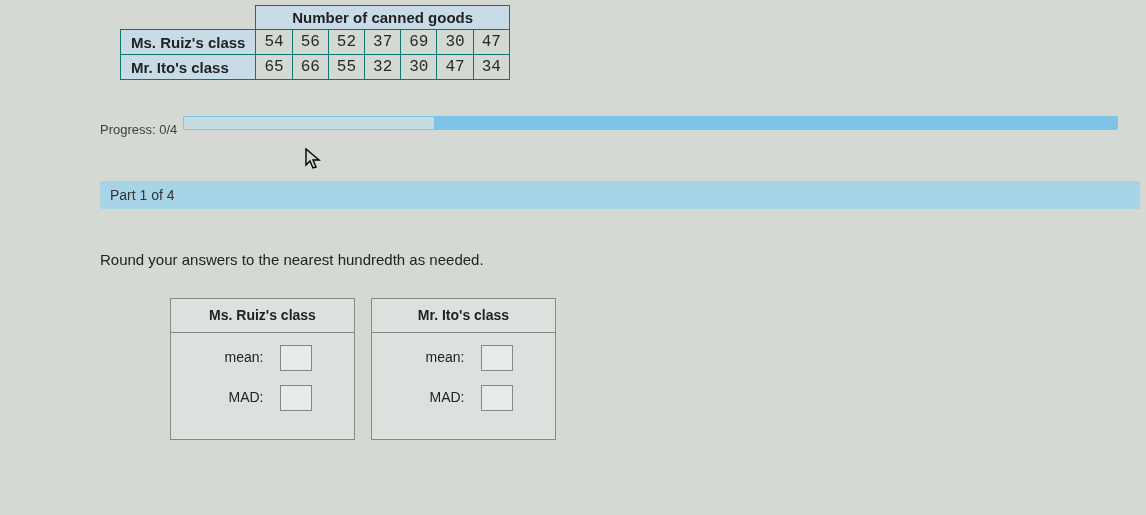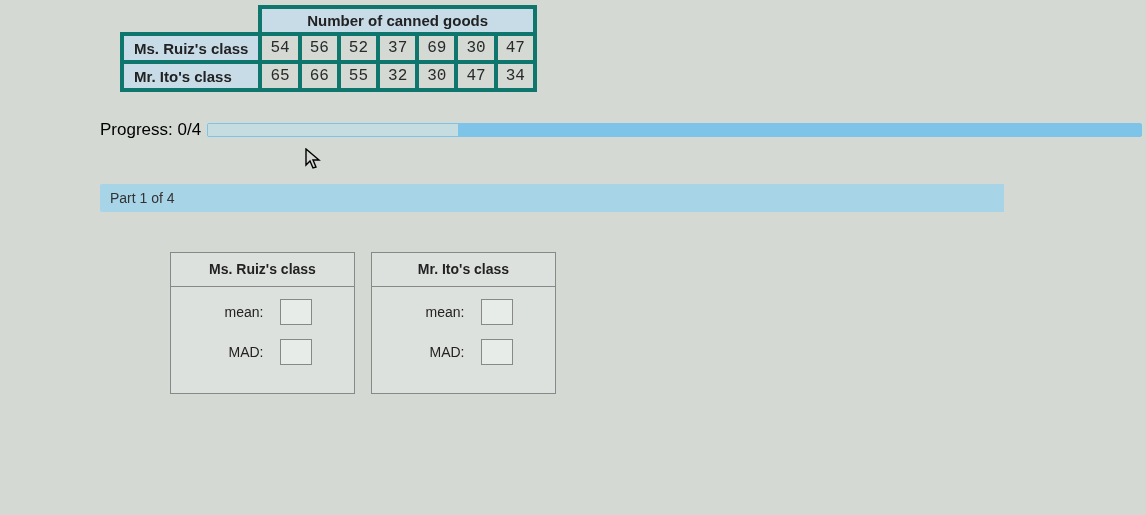--- a/index.html
+++ b/index.html
@@ -11,21 +11,21 @@
       height: 515px;
       overflow: hidden;
       position: relative;
     }
     .data-table {
       border-collapse: collapse;
       margin-left: 120px;
       margin-top: 5px;
     }
     .data-table th, .data-table td {
-      border: 4px solid #0f766e;
+      border: 1px solid #0f766e;
       padding: 3px 8px;
       font-size: 15px;
       text-align: center;
     }
     .data-table .header-cell {
       background: #c8dce8;
       font-weight: bold;
       color: #222;
     }
     .data-table .corner-cell {
@@ -46,22 +46,23 @@
       min-width: 34px;
     }
     .progress-wrap {
       margin-top: 28px;
       margin-left: 100px;
       display: flex;
       align-items: center;
       gap: 6px;
     }
     .progress-label {
-      font-size: 17px;
-      color: #000000;
+      font-size: 13px;
+      color: #404040;
+      margin-top: 14px;
     }
     .progress-bar {
       height: 14px;
       width: 935px;
       background: #7ec4e8;
       border: 1px solid #7ec4e8;
       border-radius: 2px;
       position: relative;
     }
     .progress-fill {
@@ -73,21 +74,21 @@
       position: absolute;
       left: 305px;
       top: 148px;
       font-size: 20px;
       color: #000;
       pointer-events: none;
     }
     .part-bar {
       margin-top: 44px;
       margin-left: 100px;
-      width: 904px;
+      width: 1040px;
       background: #a8d4e8;
       padding: 6px 10px;
       font-size: 14px;
       color: #333;
       border-top-left-radius: 2px;
       border-bottom-left-radius: 2px;
     }
     .question-area {
       margin-left: 100px;
       margin-top: 40px;
@@ -184,20 +185,21 @@
   <svg width="18" height="24" viewBox="0 0 18 24">
     <path d="M1 1 L1 17 L5 13 L8 20 L11 19 L8 12 L14 12 Z" fill="none" stroke="#000" stroke-width="1.4"></path>
   </svg>
 </div>
 
 <div class="part-bar">
   <span>Part 1 of 4</span>
 </div>
 
 <div class="question-area">
+  <p>Round your answers to the nearest hundredth as needed.</p>
 
   <div class="answer-boxes">
     <div class="answer-card">
       <div class="answer-card-header">Ms. Ruiz's class</div>
       <div class="answer-card-body">
         <div class="answer-row">
           <span class="answer-row-label">mean:</span>
           <input class="answer-input" value="" style="">
         </div>
         <div class="answer-row">

